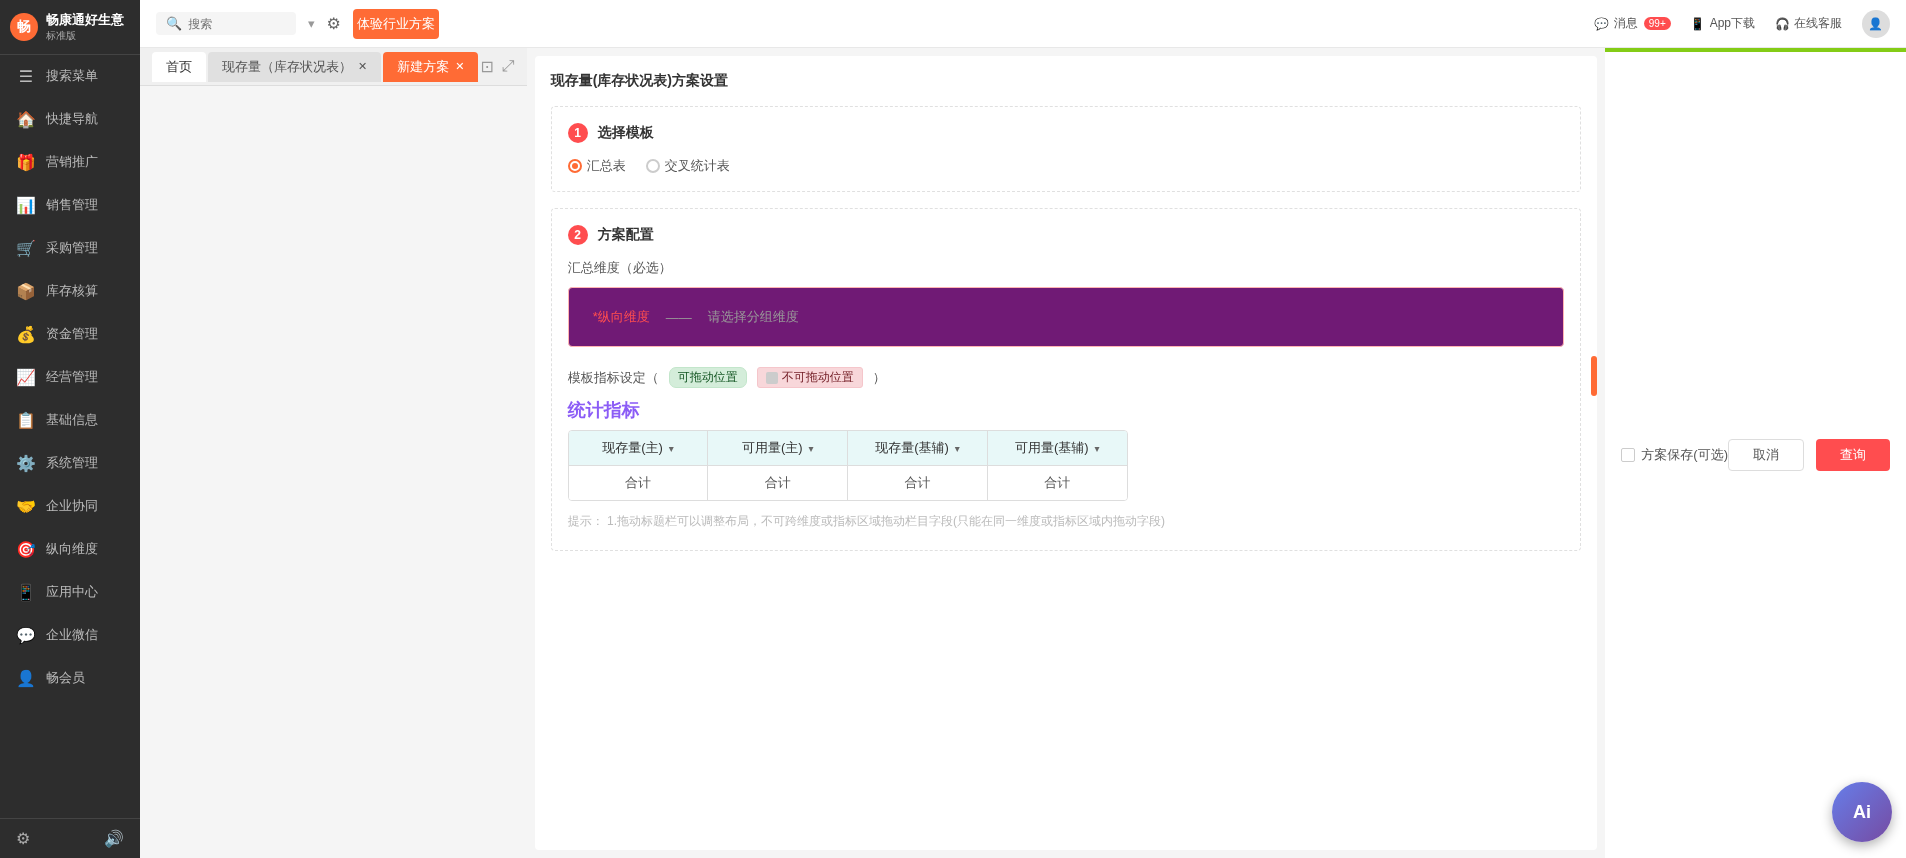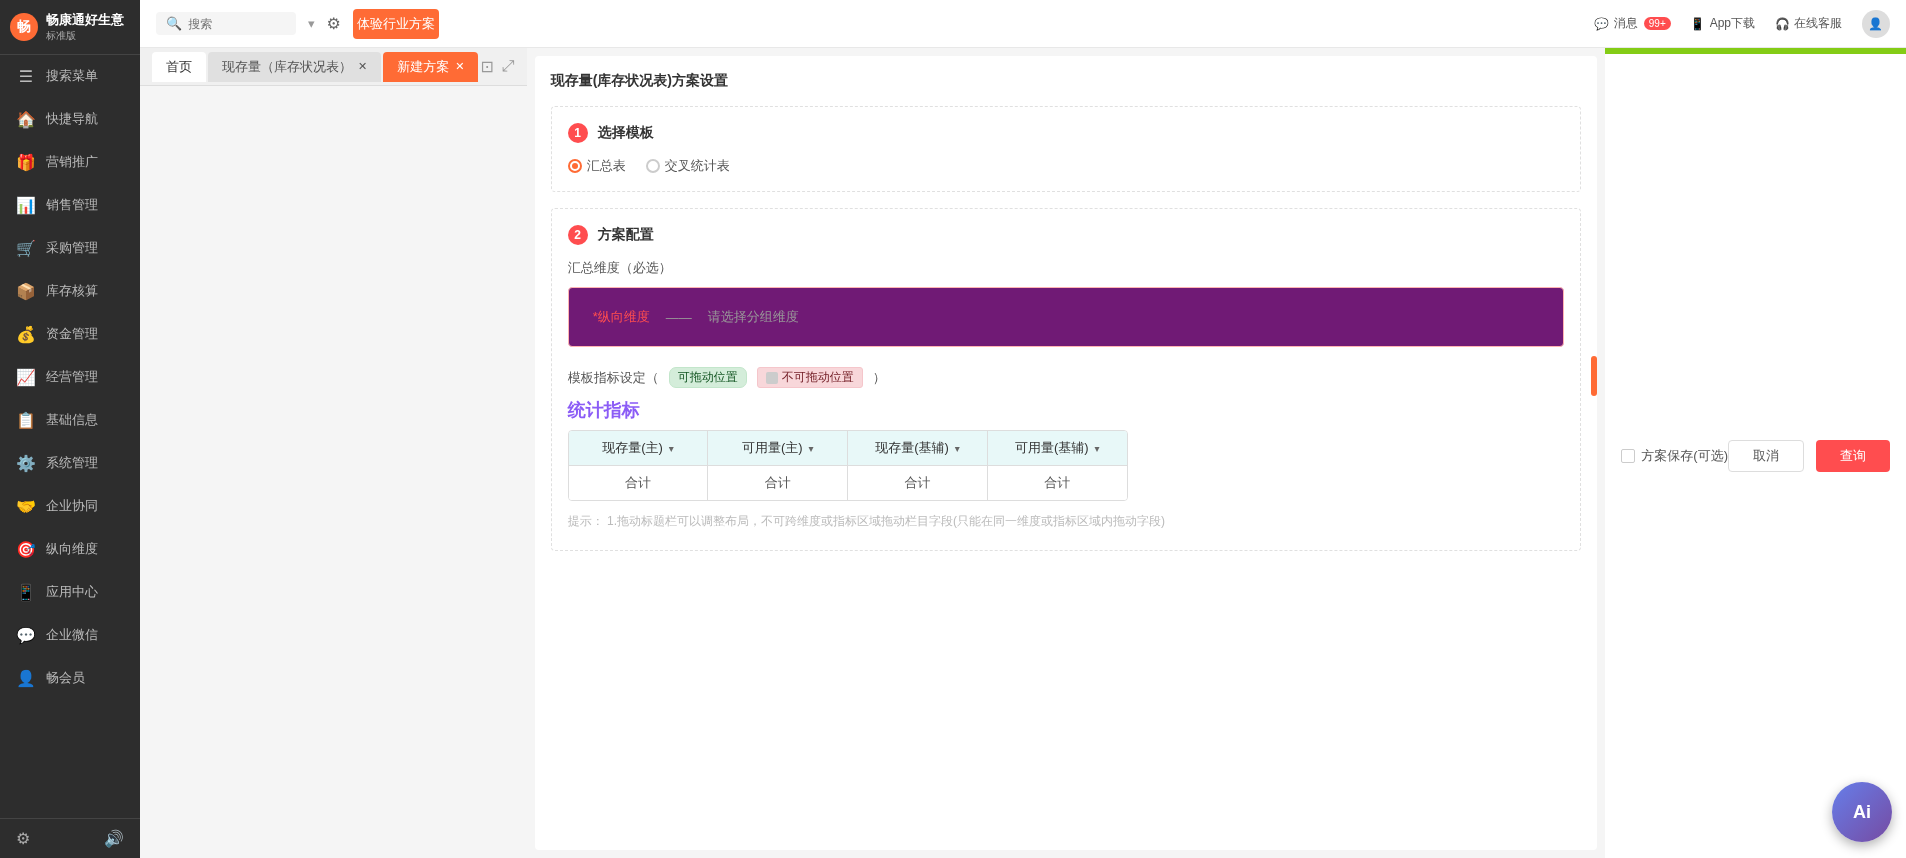--- a/index.html
+++ b/index.html
@@ -231,21 +231,21 @@
     .chevron-down { font-size: 10px; color: #666; }
 
     
     .hints { font-size: 12px; color: #bbb; margin-top: 12px; }
     .hints p { margin-bottom: 4px; }
 
     
     .bottom-bar {
       display: flex; align-items: center; justify-content: space-between;
       padding: 12px 16px;
-      border-top: 6px solid #84cc16;
+      border-top: 4px solid #84cc16;
       background: #fff;
       flex-shrink: 0;
     }
     .save-option { display: flex; align-items: center; gap: 6px; font-size: 13px; color: #555; cursor: pointer; }
     .checkbox { width: 14px; height: 14px; border: 1px solid #ccc; border-radius: 2px; cursor: pointer; }
     .bottom-actions { display: flex; gap: 12px; }
     .btn-cancel {
       background: #fff; border: 1px solid #ddd; border-radius: 4px;
       padding: 6px 24px; cursor: pointer; font-size: 13px; color: #555;
     }

